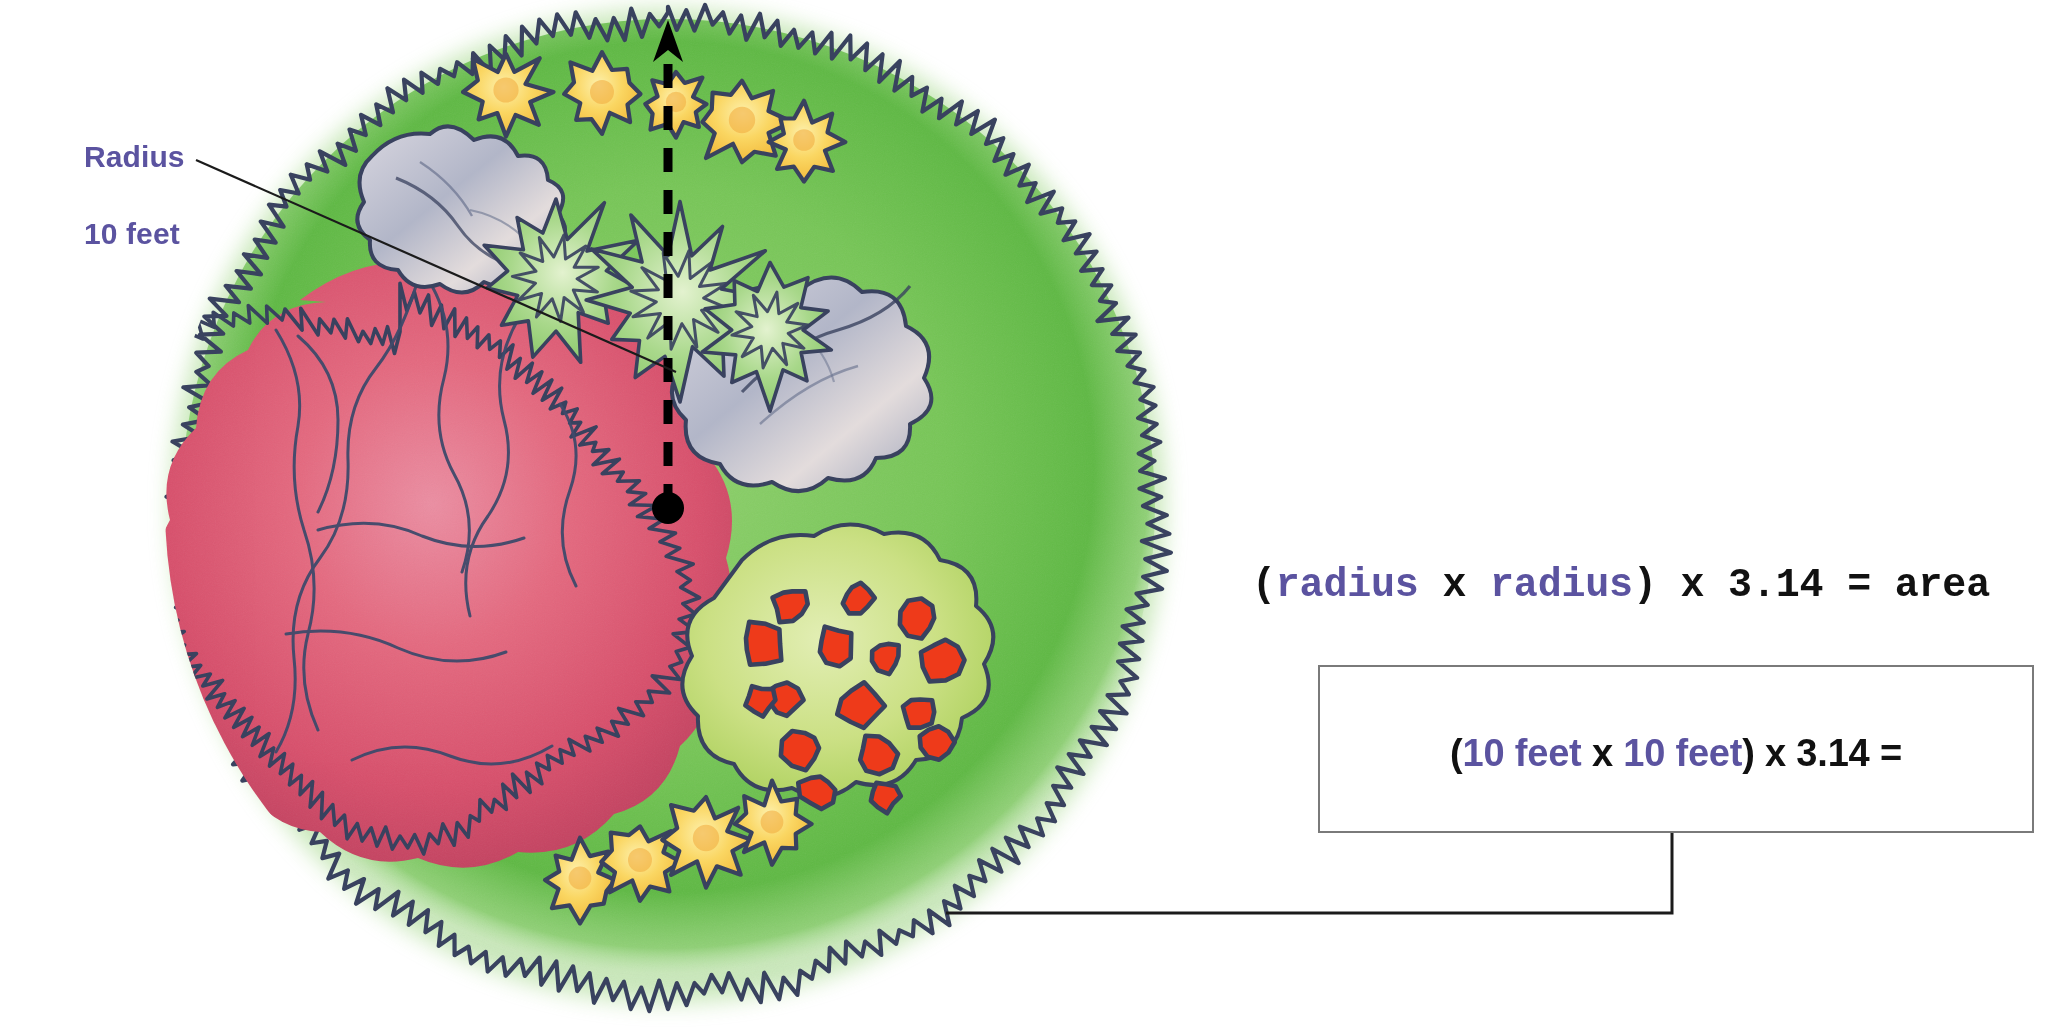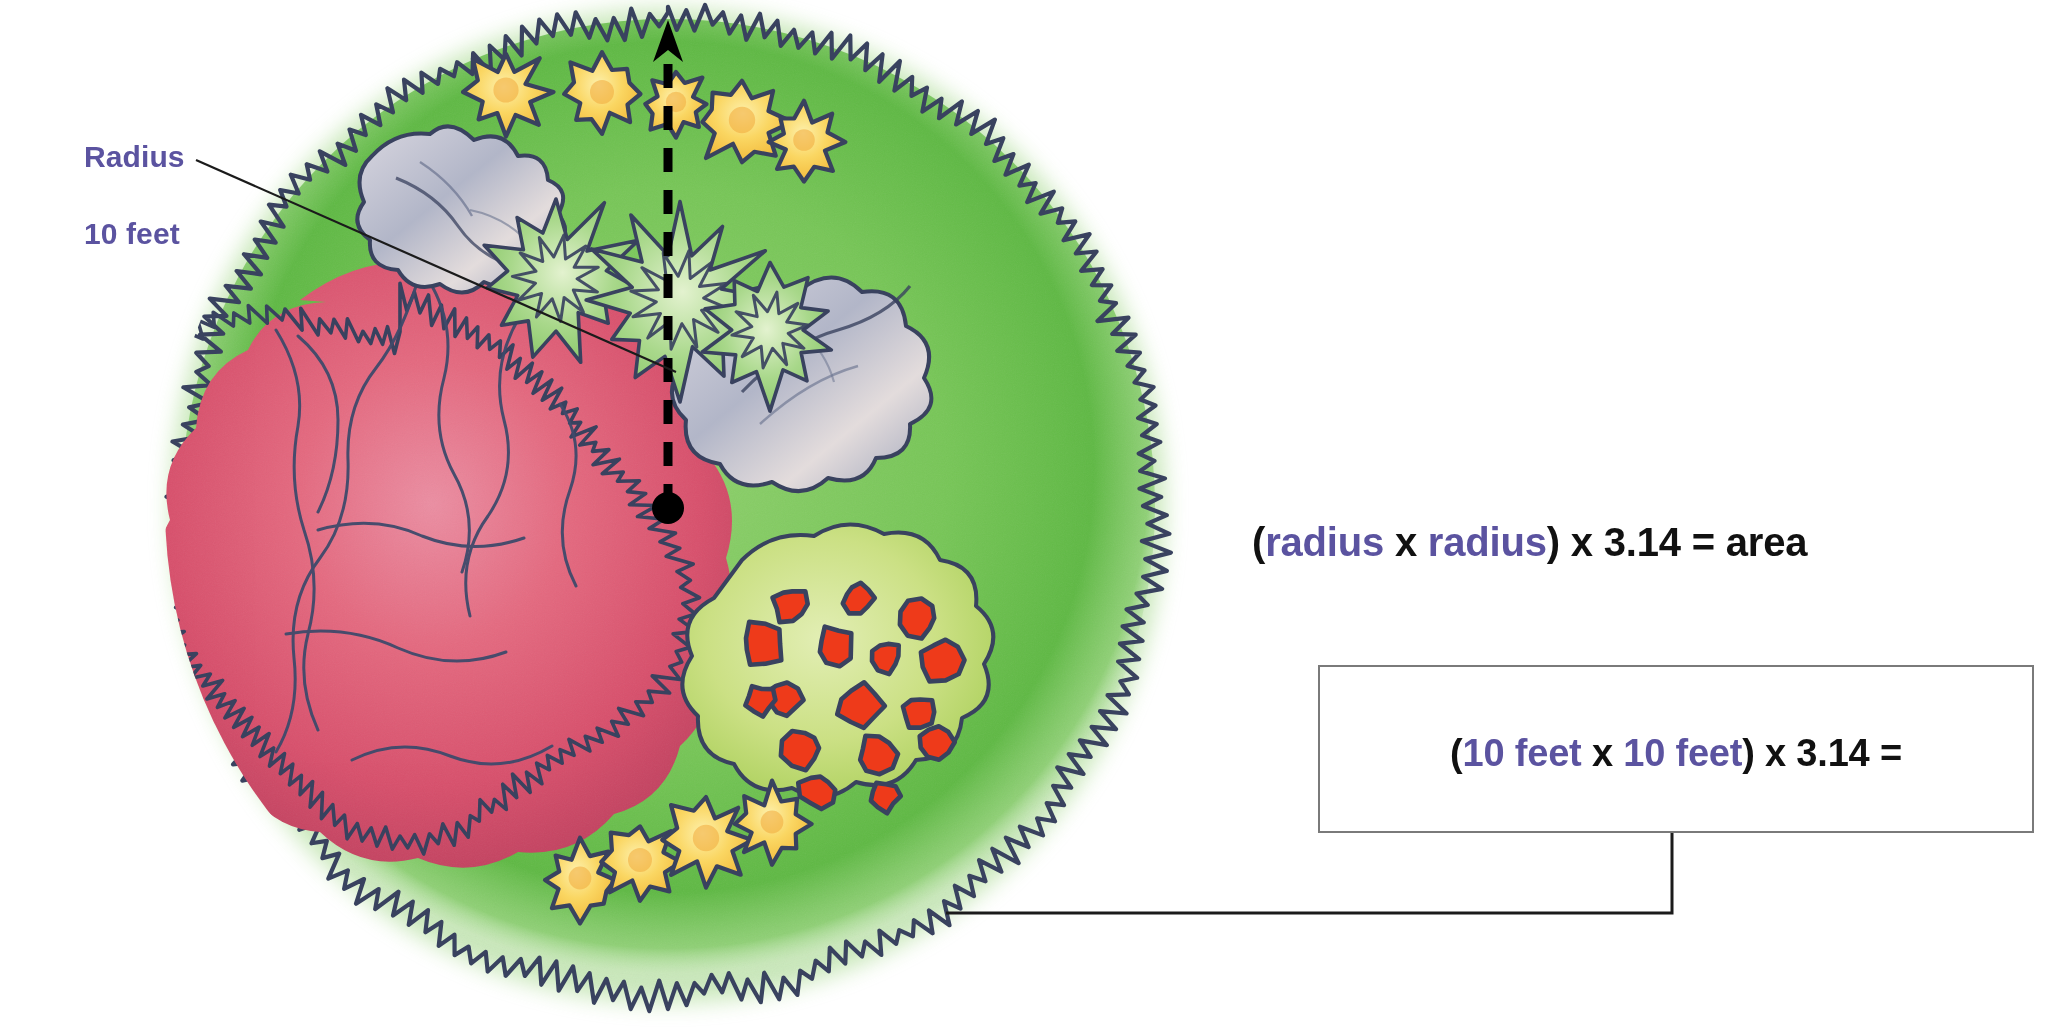--- a/index.html
+++ b/index.html
@@ -28,26 +28,27 @@
     font-weight: bold;
     line-height: 1.28;
     letter-spacing: .1px;
     white-space: pre-line;
     user-select: none;
   }
 
   
   .formula {
     position: absolute;
-    left: 1252px; top: 520px;
+    left: 1252px; top: 563px;
     font-size: 40px;
     font-weight: bold;
     color: #111111;
     white-space: nowrap;
     letter-spacing: -0.2px;
+    font-family: Liberation Mono, monospace;
   }
   .formula .hl, .answer-box .hl { color: #5B53A0; }
 
   
   .answer-box {
     position: absolute;
     left: 1318px; top: 665px;
     width: 716px; height: 168px;
     border: 2px solid #7a7a7a;
     background: #ffffff;

